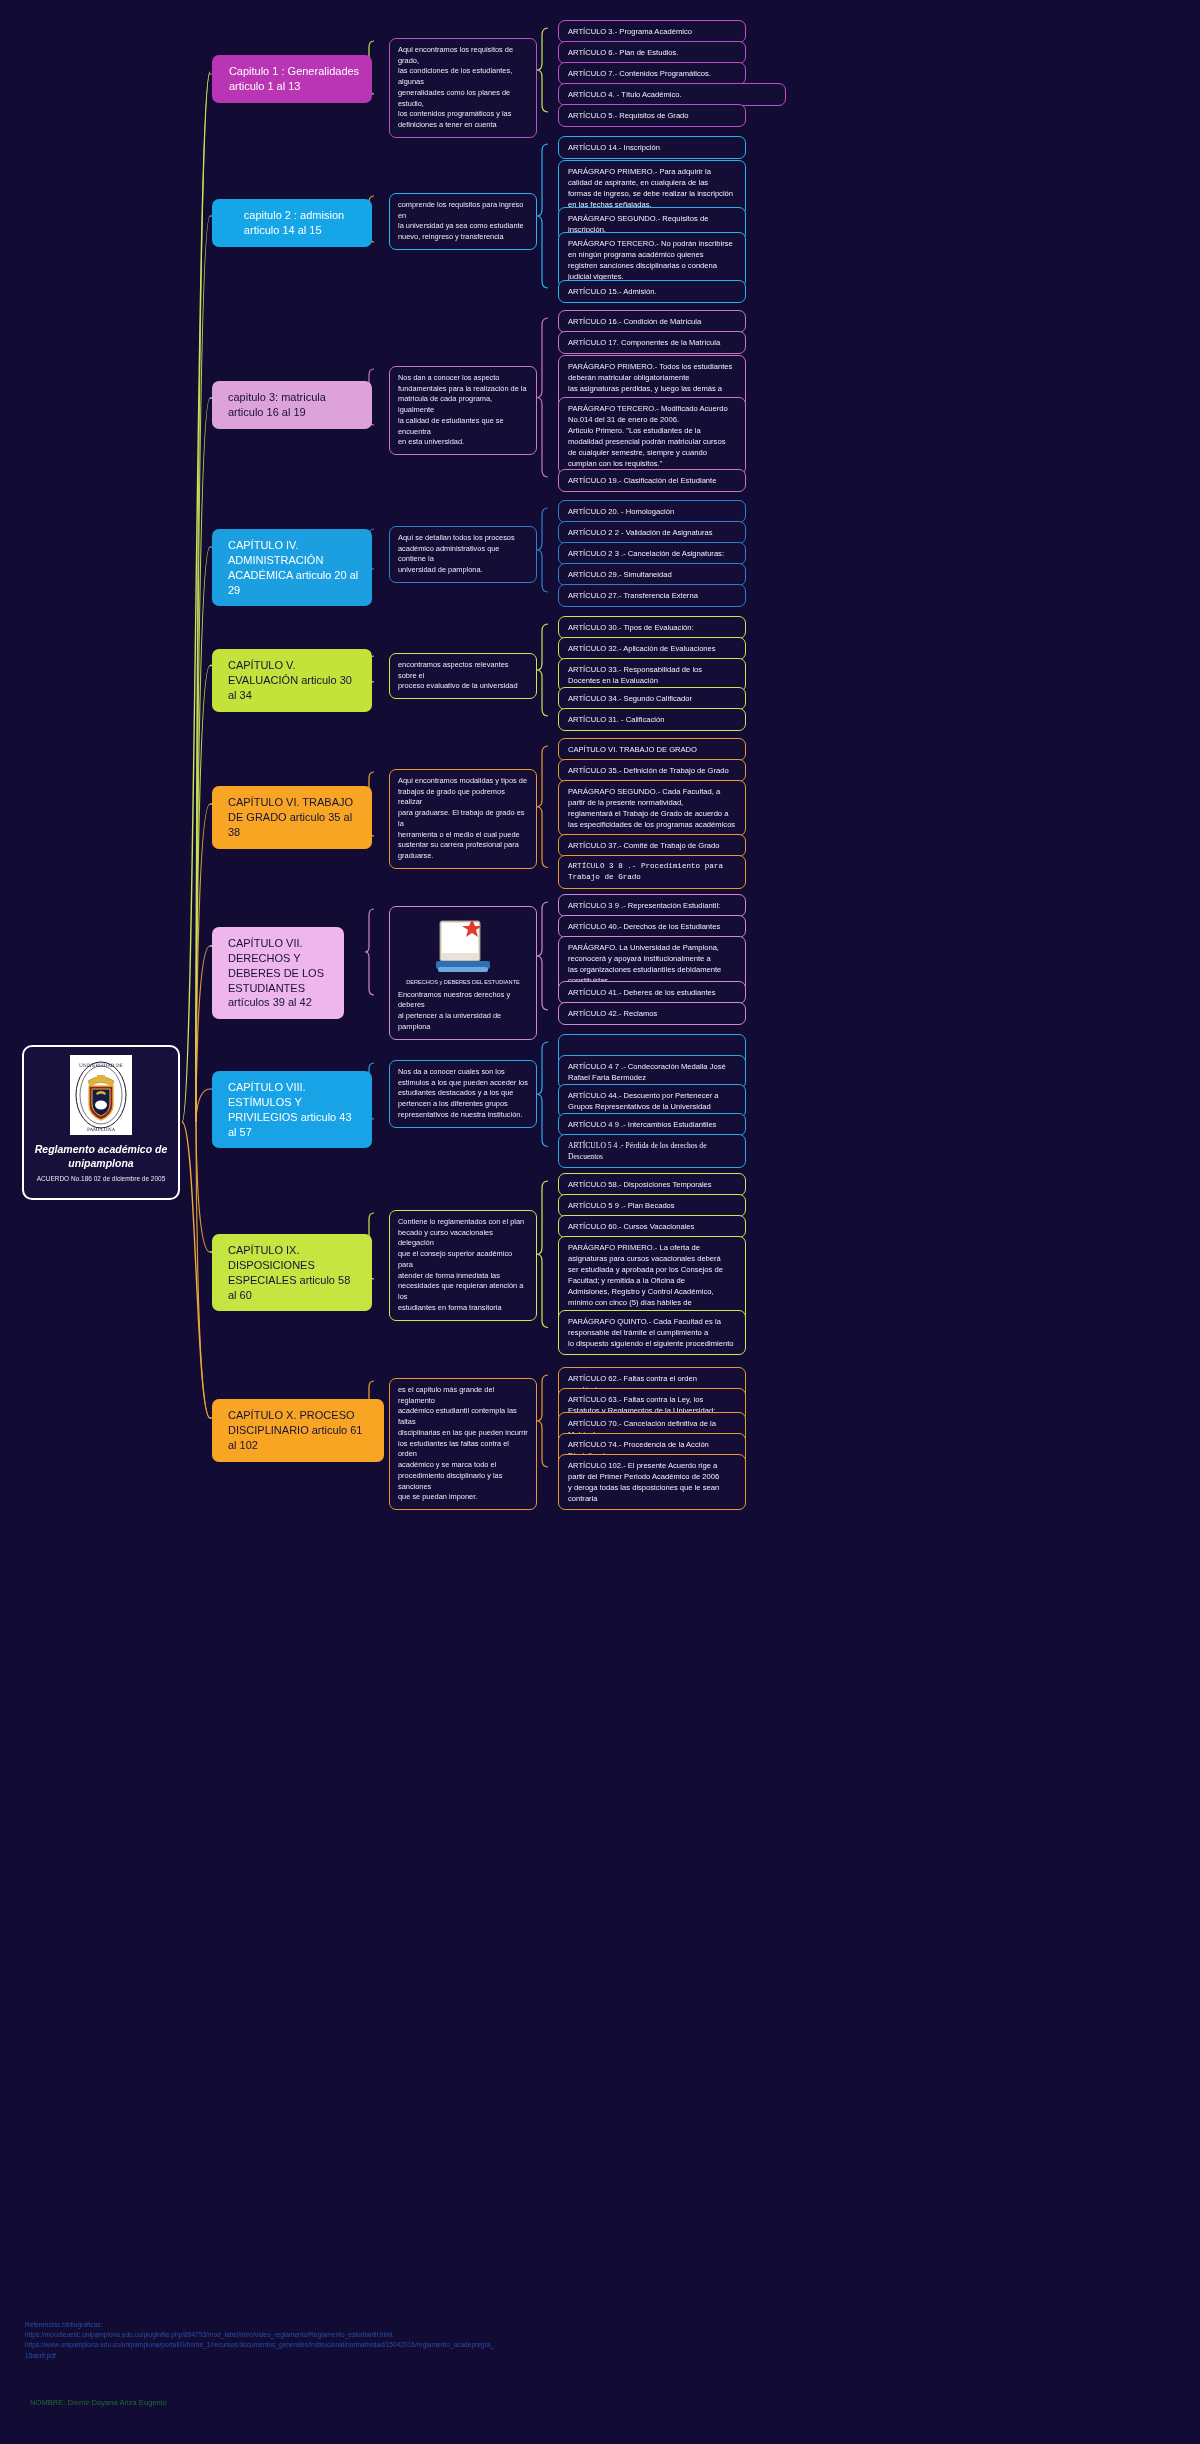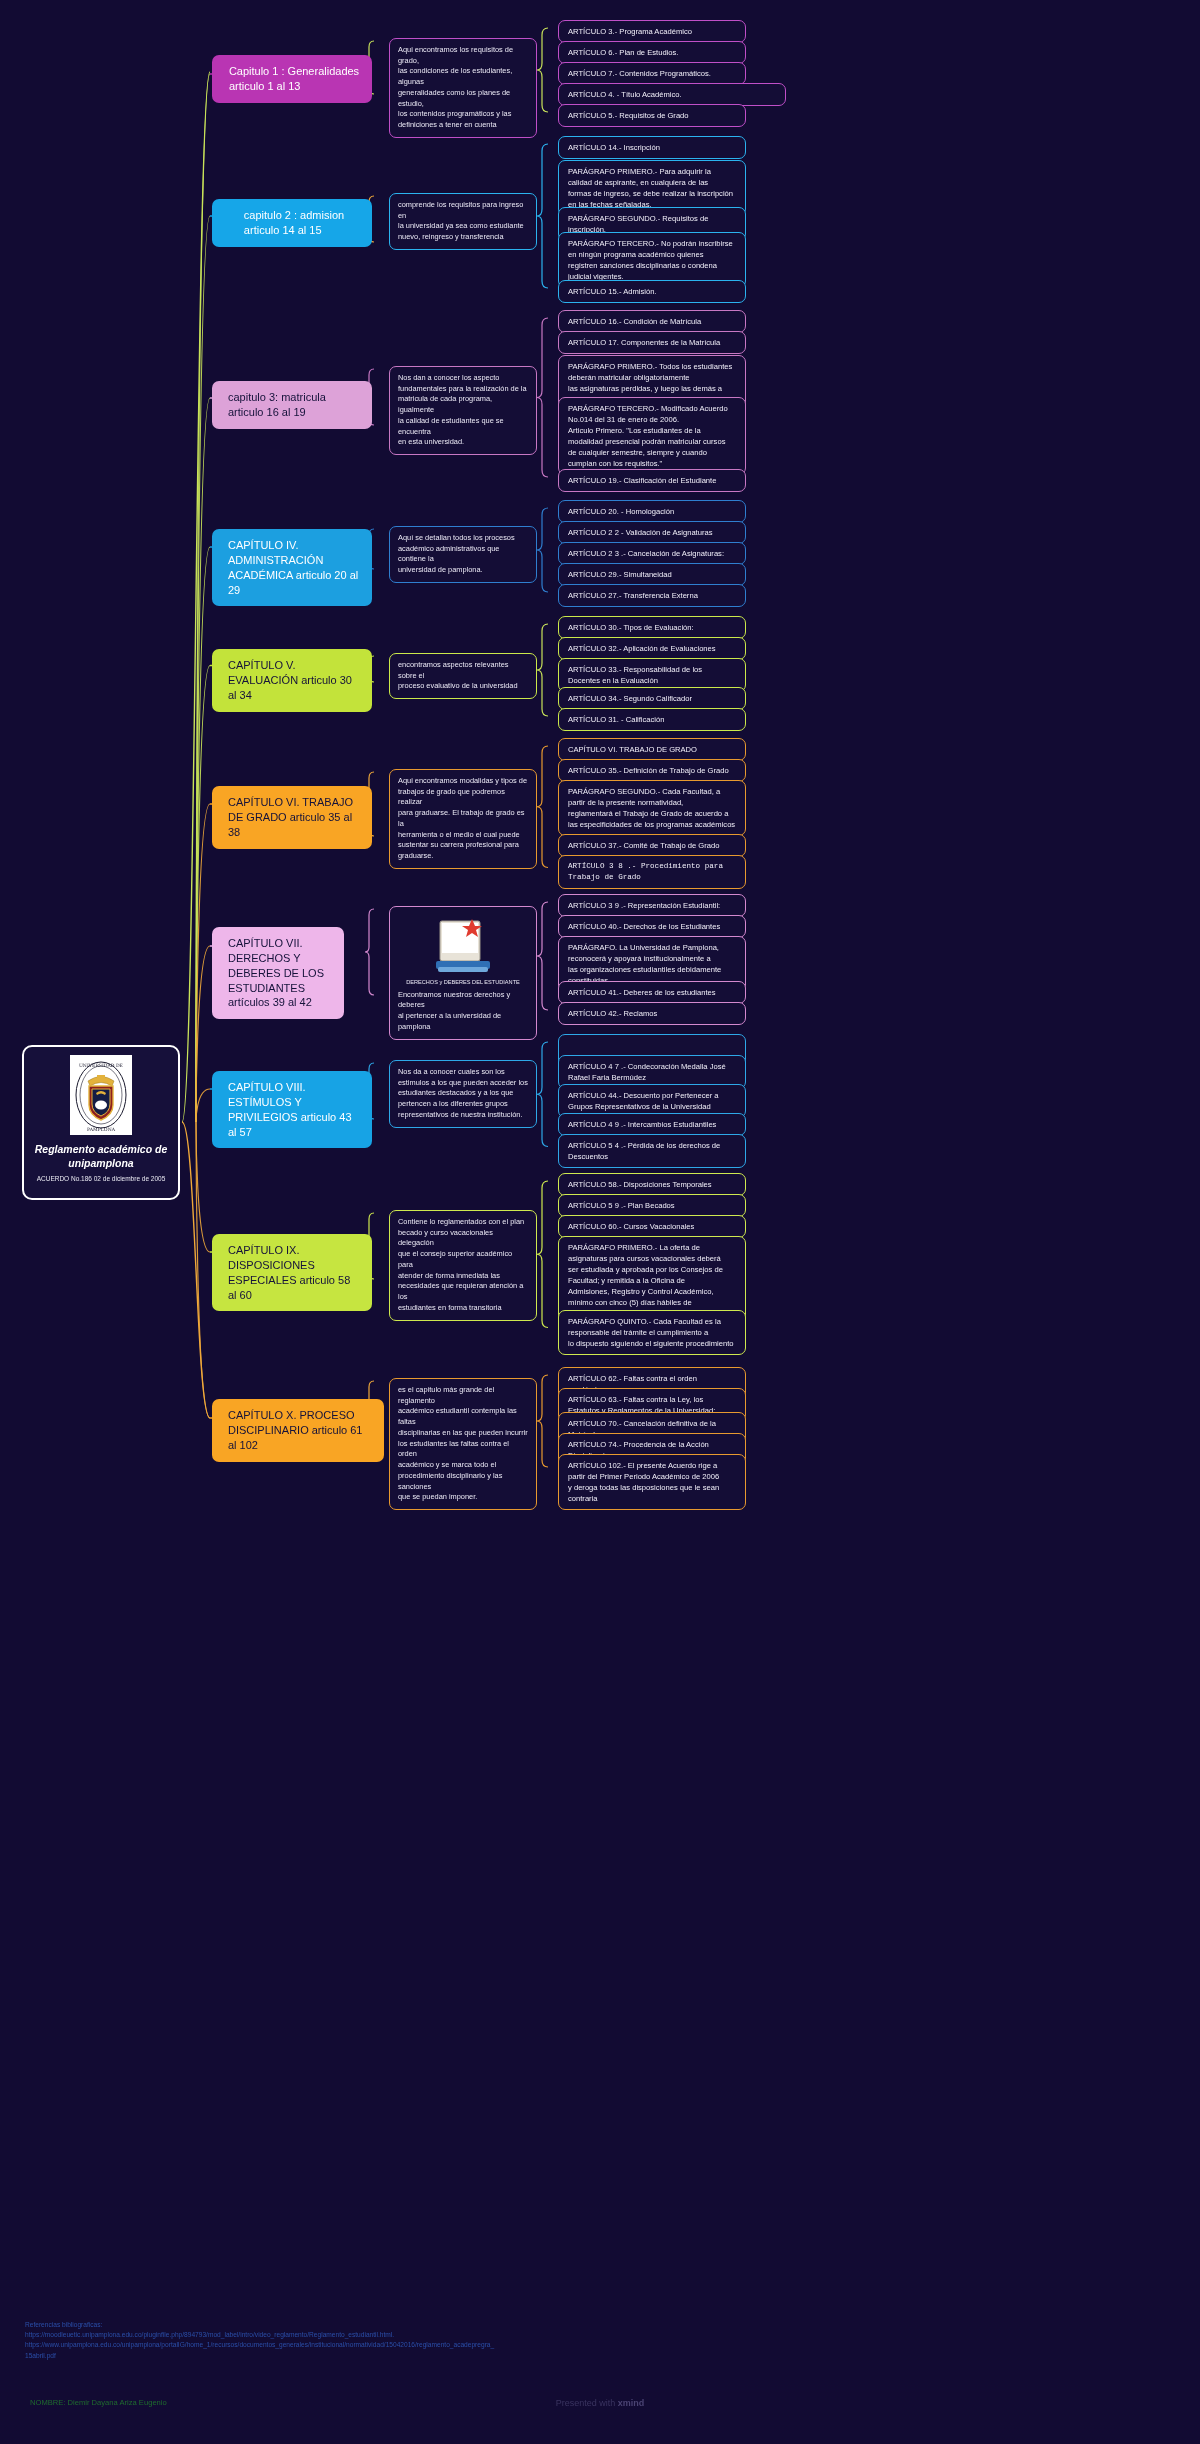--- a/index.html
+++ b/index.html
@@ -430,21 +430,21 @@
       </div>
       <div class="leaf" style="left: 558px; top: 1055px; width: 188px; min-height: 25px; border-color: rgb(46, 168, 232);">
         <span style="white-space: pre-line;">ARTÍCULO 4 7 .- Condecoración Medalla José Rafael Faria Bermúdez</span>
       </div>
       <div class="leaf" style="left: 558px; top: 1084px; width: 188px; min-height: 25px; border-color: rgb(46, 168, 232);">
         <span style="white-space: pre-line;">ARTÍCULO 44.- Descuento por Pertenecer a Grupos Representativos de la Universidad</span>
       </div>
       <div class="leaf" style="left: 558px; top: 1113px; width: 188px; min-height: 16px; border-color: rgb(46, 168, 232);">
         <span style="white-space: pre-line;">ARTÍCULO 4 9 .- Intercambios Estudiantiles</span>
       </div>
-      <div class="leaf" style="left: 558px; top: 1134px; width: 188px; min-height: 25px; border-color: rgb(46, 168, 232);">
+      <div class="leaf" style="left: 558px; top: 1134px; width: 188px; min-height: 25px; border-color: rgb(46, 168, 232); font-family: Liberation Serif, serif;">
         <span style="white-space: pre-line;">ARTÍCULO 5 4 .- Pérdida de los derechos de Descuentos</span>
       </div>
       <div class="chapter" style="left: 212px; top: 1234px; width: 160px; min-height: 36px; background: rgb(198, 229, 64);">
         <span style="white-space: pre-line;">CAPÍTULO IX. DISPOSICIONES ESPECIALES articulo 58 al 60</span>
       </div>
       <div class="note" style="left: 389px; top: 1210px; width: 148px; min-height: 68px; border-color: rgb(207, 233, 79);">
         <span style="white-space: pre-line;">Contiene lo  reglamentados  con el plan
 becado y curso vacacionales delegación
 que el consejo superior académico para
 atender de forma inmediata las
@@ -497,16 +497,13 @@
       <div class="leaf" style="left: 558px; top: 1454px; width: 188px; min-height: 26px; border-color: rgb(232, 154, 47);">
         <span style="white-space: pre-line;">ARTÍCULO 102.- El presente Acuerdo rige a partir del Primer Periodo Académico de 2006
 y deroga todas las disposiciones que le sean contraria</span>
       </div>
     </div>
 
   <div class="refs">Referencias bibliograficas:
 https://moodleuetic.unipamplona.edu.co/pluginfile.php/894793/mod_label/intro/video_reglamento/Reglamento_estudiantil.html.
 https://www.unipamplona.edu.co/unipamplona/portalIG/home_1/recursos/documentos_generales/institucional/normatividad/15042016/reglamento_acadepregra_15abril.pdf</div>
   <div class="author">NOMBRE: Diemir Dayana Ariza Eugenio</div>
-  <div class="presented">
-    <span>Presented with </span><b>xmind</b>
-  </div>
 </div>
 
 </body></html>

